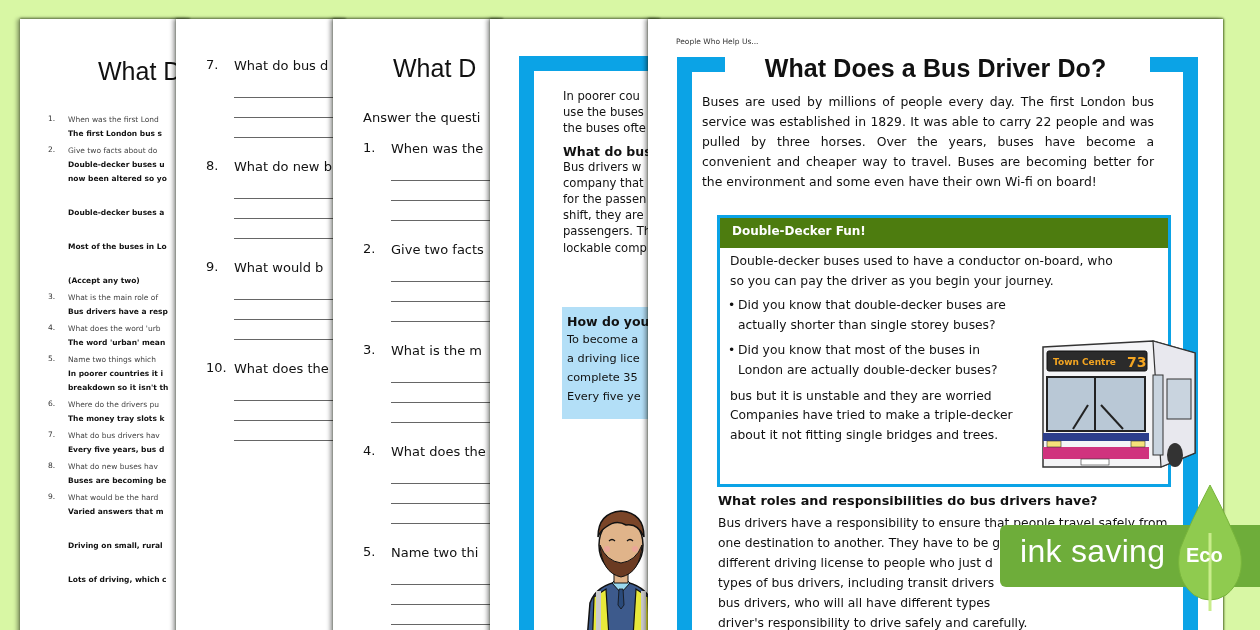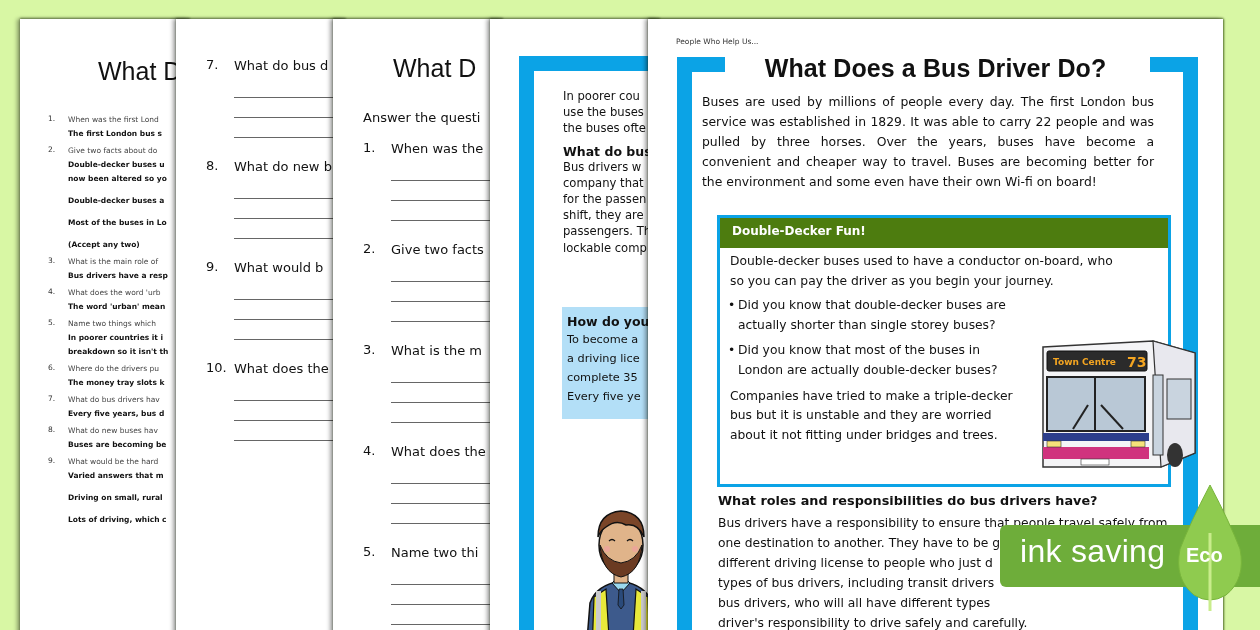--- a/index.html
+++ b/index.html
@@ -24,21 +24,21 @@
   #page4 { left: 490px; width: 170px; z-index: 4; }
   #page5 { left: 648px; width: 575px; z-index: 5; box-shadow: -3px 0 4px rgba(0,0,0,0.35), 1px 0 2px rgba(60,90,20,0.7), 0 -1px 2px rgba(40,60,20,0.6); }
 
   
   .p1-title { position: absolute; left: 78px; top: 38px; font-size: 25px; white-space: nowrap; font-family: "Liberation Sans", sans-serif; }
   .p1-list { position: absolute; left: 28px; top: 95px; width: 200px; }
   .p1-item { position: relative; padding-left: 20px; margin-bottom: 5px; }
   .p1-num { position: absolute; left: 0; top: 0; font-size: 7.5px; color: #333; }
   .p1-q { font-size: 7.5px; color: #444; white-space: nowrap; line-height: 12px; }
   .p1-a { font-size: 7.5px; font-weight: bold; white-space: nowrap; line-height: 12px; margin-top: 2px; }
-  .p1-a.gap { margin-top: 10px; }
+  .p1-a.gap { margin-top: 22px; }
 
   
   .qs-list { position: absolute; }
   .qs-item { position: relative; padding-left: 28px; }
   .qs-num { position: absolute; left: 0; top: 0; font-size: 13px; }
   .qs-text { font-size: 13px; white-space: nowrap; line-height: 18px; }
   .qs-line { height: 1px; background: #666; width: 150px; margin-top: 19px; }
   .qs-lines { padding-bottom: 20px; padding-top: 3px; }
   #page2 .qs-list { left: 30px; top: 38px; }
   #page2 .qs-item { margin-bottom: 0; }
@@ -299,23 +299,23 @@
           <div class="dd-bullet">
             <div>Did you know that double-decker buses are</div>
             <div>actually shorter than single storey buses?</div>
           </div>
           <div class="dd-bullet">
             <div>Did you know that most of the buses in</div>
             <div>London are actually double-decker buses?</div>
           </div>
         </div>
       <div id="dd-closing">
+          <div class="par">bus but it is unstable and they are worried</div>
           <div class="par">Companies have tried to make a triple-decker</div>
-          <div class="par">bus but it is unstable and they are worried</div>
-          <div class="par">about it not fitting under bridges and trees.</div>
+          <div class="par">about it not fitting single bridges and trees.</div>
         </div>
     </div>
   </div>
 
   <svg class="bus" viewBox="0 0 165 140">
     <path d="M10 12 L120 6 L162 18 L162 118 L128 132 L10 132 Z" fill="#f4f4f6" stroke="#333" stroke-width="1.5"></path>
     <path d="M120 6 L162 18 L162 118 L128 132 Z" fill="#e8e8ee" stroke="#333" stroke-width="1.2"></path>
     <rect x="14" y="16" width="100" height="20" rx="2" fill="#2b2b2b" stroke="#111"></rect>
     <text x="20" y="30" font-size="9" fill="#f4a521" font-family="DejaVu Sans, sans-serif" font-weight="bold">Town Centre</text>
     <text x="94" y="32" font-size="14" fill="#f4a521" font-family="DejaVu Sans, sans-serif" font-weight="bold">73</text>

